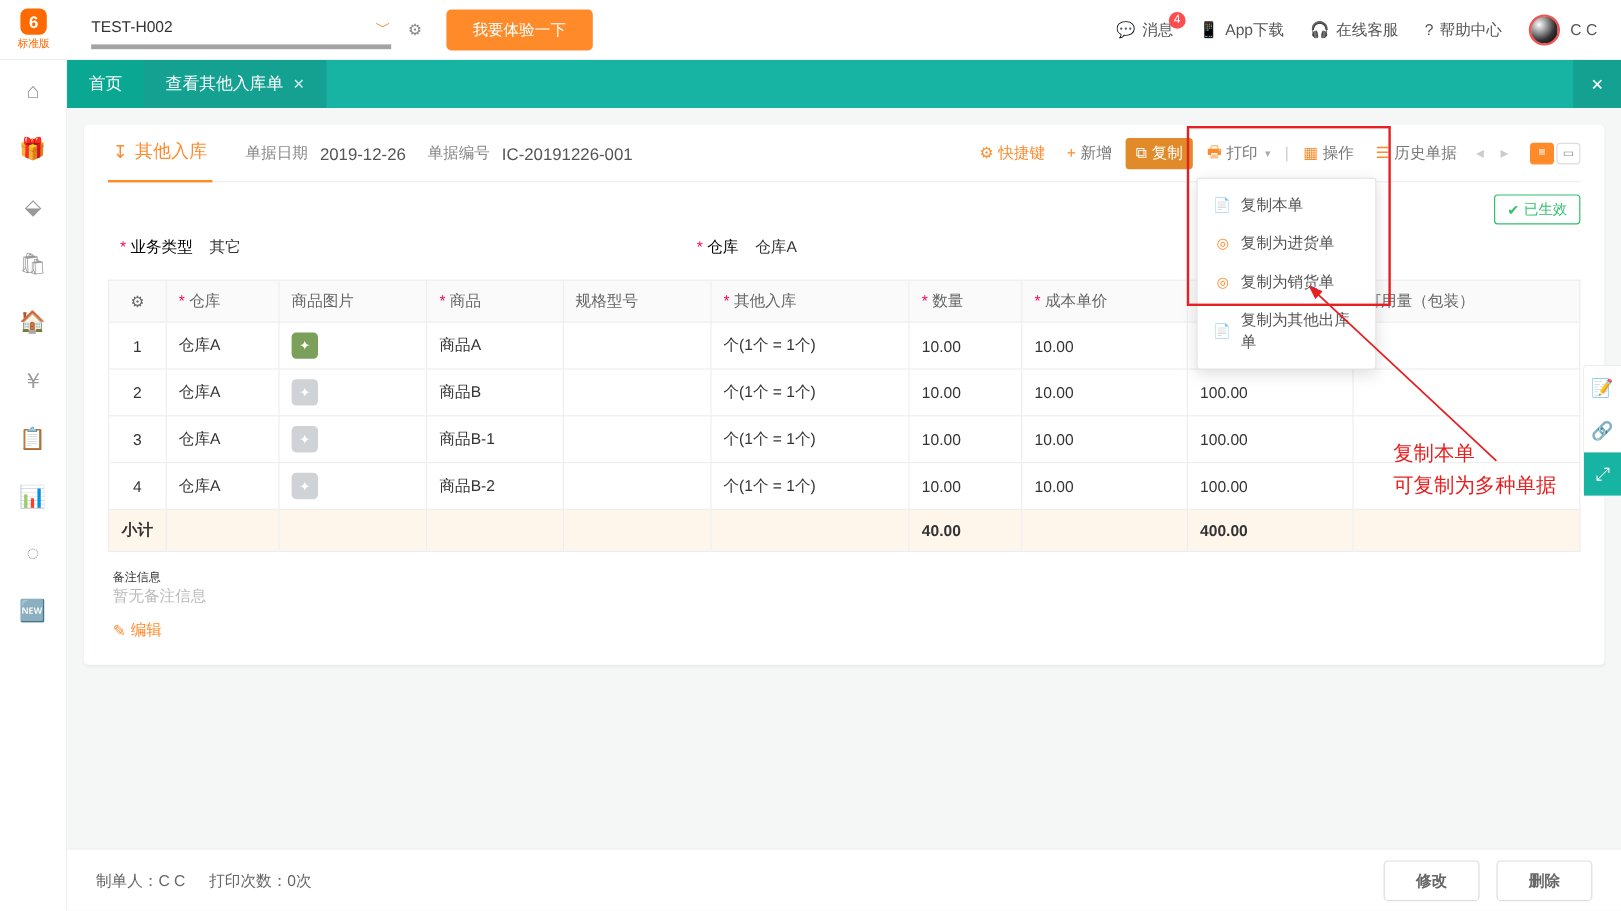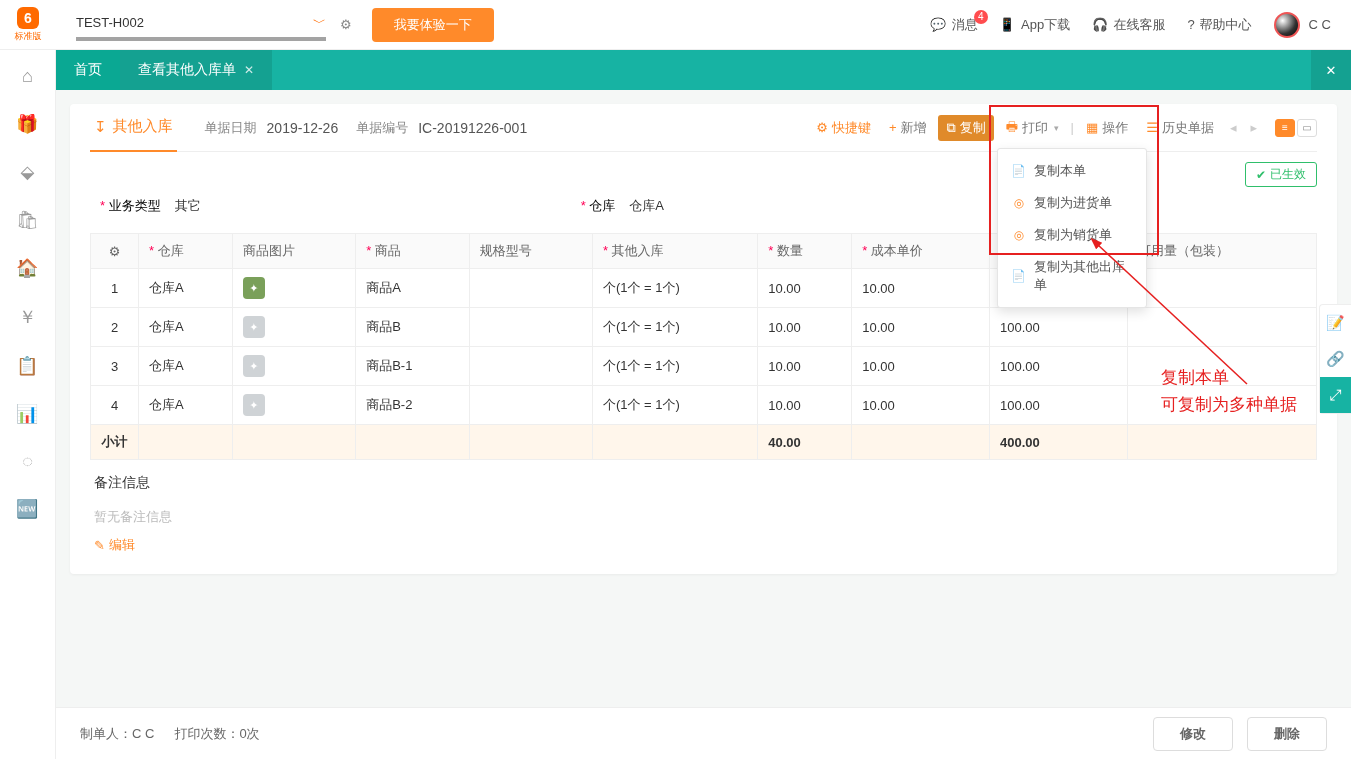--- a/index.html
+++ b/index.html
@@ -45,21 +45,21 @@
 .info-row .lbl::before { content:"* "; color:#f05; }
 .info-row .lbl { color:#000000; margin-right:14px;}
 .tbl { width:100%; border-collapse:collapse; font-size:13px; }
 .tbl th, .tbl td { border:1px solid #eee; padding:8px 10px; text-align:left; height:34px;}
 .tbl th { background:#fafafa; color:#666; font-weight:500; }
 .tbl th.req::before { content:"* "; color:#f05; }
 .tbl td.ctr, .tbl th.ctr { text-align:center; width:48px;}
 .prod-ico { width:22px; height:22px; border-radius:4px; display:inline-flex; align-items:center; justify-content:center; color:#fff; font-size:11px;}
 .sub-row td { background:#fff6eb; font-weight:600;}
 .remark { padding:14px 4px 20px 4px; }
-.remark h4 { font-size:14px; font-weight:500; color:#333; margin-bottom:16px;}
+.remark h4 { font-size:10px; font-weight:500; color:#333; margin-bottom:0;}
 .remark .empty { color:#bbb; font-size:13px; margin-bottom:10px;}
 .remark .edit { color:#ff8a2a; font-size:13px; display:flex; align-items:center; gap:4px; cursor:pointer;}
 .footer { background:#fff; border-top:1px solid #eee; height:52px; display:flex; align-items:center; padding:0 24px; font-size:13px; color:#666; }
 .footer .right { margin-left:auto; display:flex; gap:14px;font-weight:bold;}
 .fbtn { border:1px solid #ddd; border-radius:4px; padding:7px 26px; cursor:pointer; background:#fff;}
 .dropdown { position:absolute; top:44px; right:190px; background:#fff; border:1px solid #e5e5e5; box-shadow:0 4px 12px rgba(0,0,0,.12); border-radius:3px; width:150px; padding:6px 0; z-index:50;}
 .dropdown .row { padding:7px 14px; display:flex; align-items:center; gap:8px; cursor:pointer; font-size:13px; color:#555;}
 .dd-ico { width:14px; height:14px; display:inline-flex; align-items:center; justify-content:center; font-size:12px;}
 .red-box { position:absolute; top:1px; right:178px; width:170px; height:150px; border:2px solid #e62020; pointer-events:none; z-index:60;}
 .annot { position:absolute; top:260px; right:40px; color:#e62020; font-size:17px; line-height:1.6; z-index:60; pointer-events:none;}

